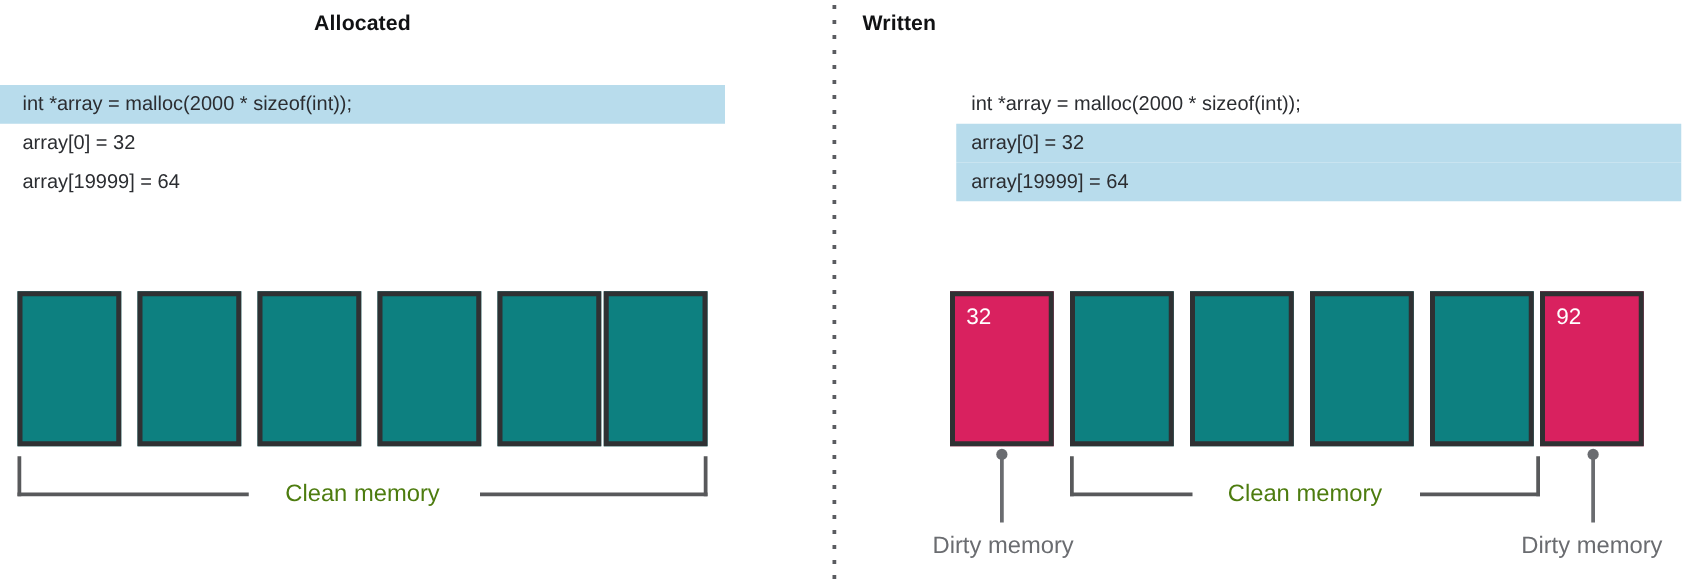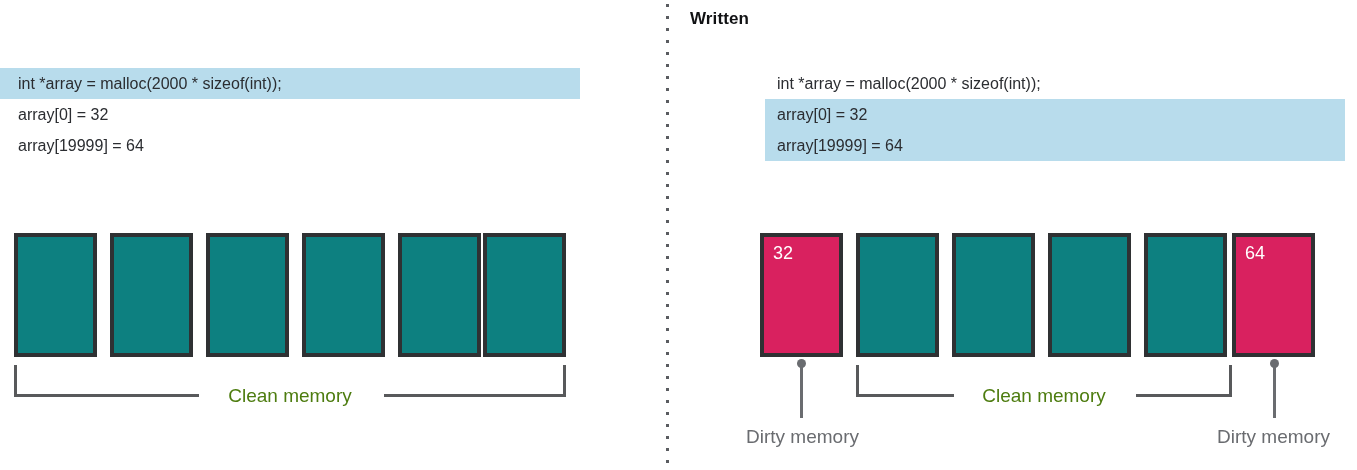--- a/index.html
+++ b/index.html
@@ -173,20 +173,21 @@
   #callout-dirty-right { left: 1273px; top: 362px; }
   #callout-dirty-right .leader { left: 0; }
   #callout-dirty-right .dot    { left: -3px; }
   #callout-dirty-right .callout-label { left: -72px; width: 145px; text-align: center; }
 </style>
 </head>
 <body>
 
 <div class="panel" id="panel-left">
 
+  <div class="panel-title" id="title-allocated">Allocated</div>
 
   <div class="code-block" id="code-left">
     <span class="code-line hl">int *array = malloc(2000 * sizeof(int));</span>
     <span class="code-line">array[0] = 32</span>
     <span class="code-line">array[19999] = 64</span>
   </div>
 
   <div class="blocks-row" id="blocks-left">
     <div class="mem-block" style="left:0px"></div>
     <div class="mem-block" style="left:96px"></div>
@@ -222,21 +223,21 @@
 
 <div class="blocks-row" id="blocks-right">
   <div class="mem-block dirty" style="left:0px">
     <span class="mem-value">32</span>
   </div>
   <div class="mem-block" style="left:96px"></div>
   <div class="mem-block" style="left:192px"></div>
   <div class="mem-block" style="left:288px"></div>
   <div class="mem-block" style="left:384px"></div>
   <div class="mem-block dirty" style="left:472px">
-    <span class="mem-value">64</span>
+    <span class="mem-value">92</span>
   </div>
 </div>
 
 <div class="bracket" id="bracket-right">
   <span class="bar-left"></span>
   <span class="bar-right"></span>
   <span class="bar-bottom-l" style="left:0px;width:98px"></span>
   <span class="bar-bottom-r" style="right:0px;width:96px"></span>
   <span class="bracket-label">Clean memory</span>
 </div>

